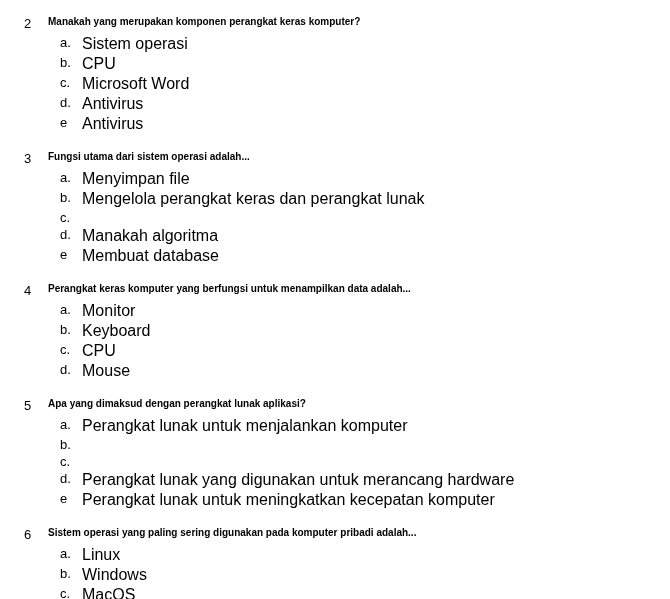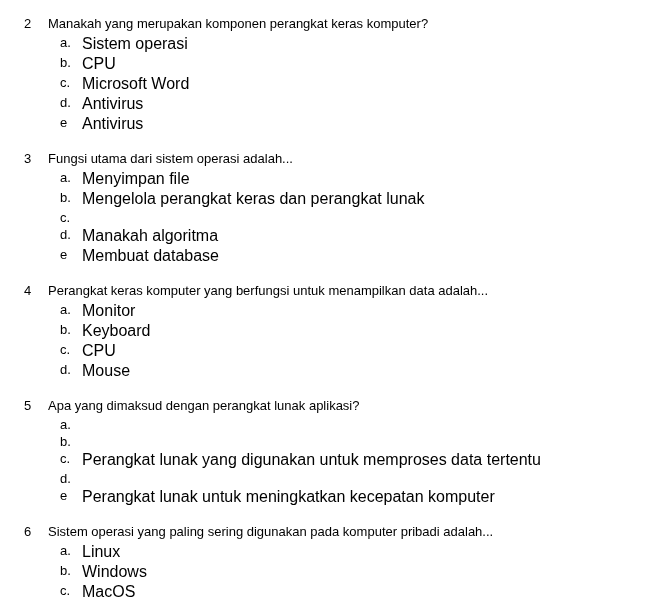--- a/index.html
+++ b/index.html
@@ -21,21 +21,22 @@
     }
     .question-row {
       display: flex;
       margin-bottom: 4px;
     }
     .question-number {
       min-width: 24px;
       font-size: 13px;
     }
     .question-text {
-      font-size: 13px;
+      font-size: 10px;
+      font-weight: bold;
     }
     .options-list {
       margin-left: 36px;
       margin-top: 3px;
     }
     .option-row {
       display: flex;
       margin-bottom: 2px;
     }
     .option-letter {
@@ -130,30 +131,31 @@
       </div>
     </div>
     <div class="question-block">
       <div class="question-row">
         <span class="question-number">5</span>
         <span class="question-text">Apa yang dimaksud dengan perangkat lunak aplikasi?</span>
       </div>
       <div class="options-list">
         <div class="option-row">
           <span class="option-letter">a.</span>
+          <span class="option-text">Perangkat lunak untuk menjalankan komputer</span>
         </div>
         <div class="option-row">
           <span class="option-letter">b.</span>
         </div>
         <div class="option-row">
           <span class="option-letter">c.</span>
-          <span class="option-text">Perangkat lunak yang digunakan untuk memproses data tertentu</span>
         </div>
         <div class="option-row">
           <span class="option-letter">d.</span>
+          <span class="option-text">Perangkat lunak yang digunakan untuk merancang hardware</span>
         </div>
         <div class="option-row">
           <span class="option-letter">e</span>
           <span class="option-text">Perangkat lunak untuk meningkatkan kecepatan komputer</span>
         </div>
       </div>
     </div>
     <div class="question-block">
       <div class="question-row">
         <span class="question-number">6</span>

